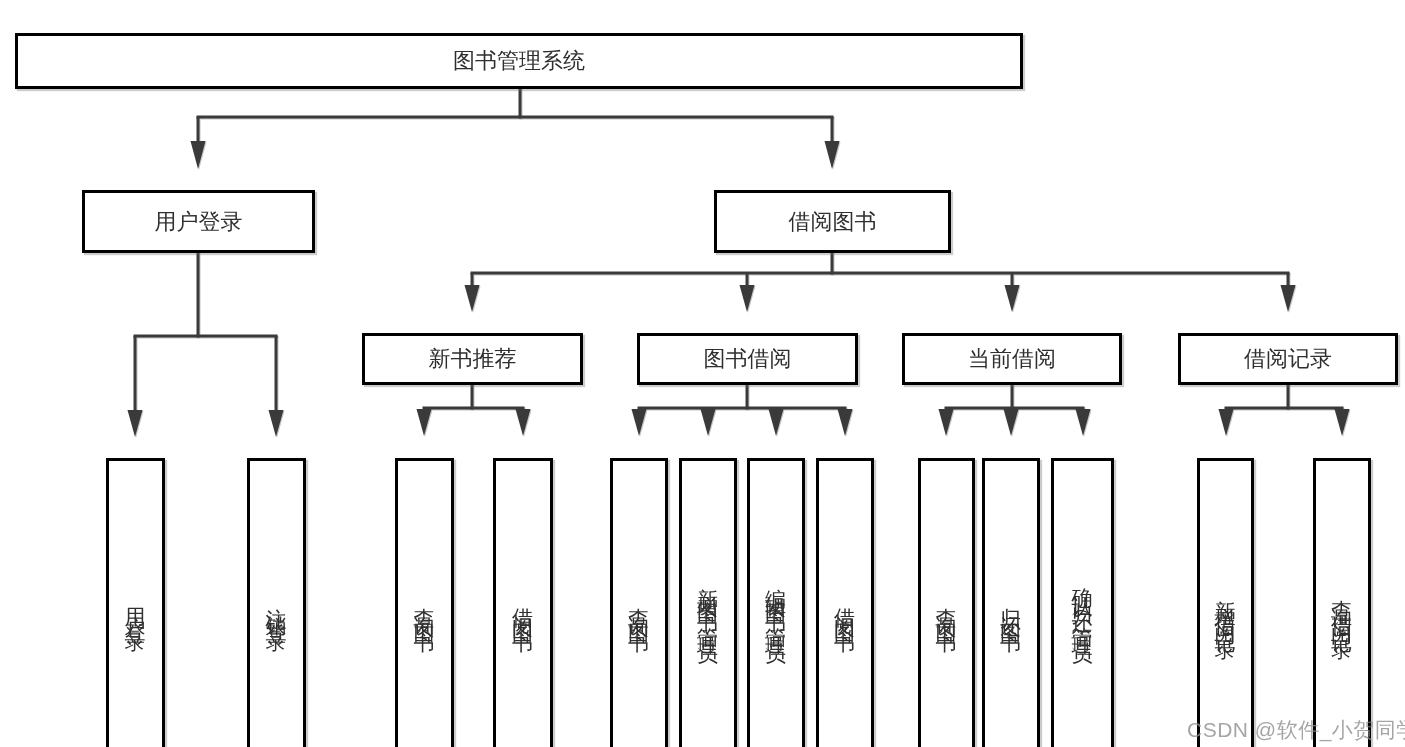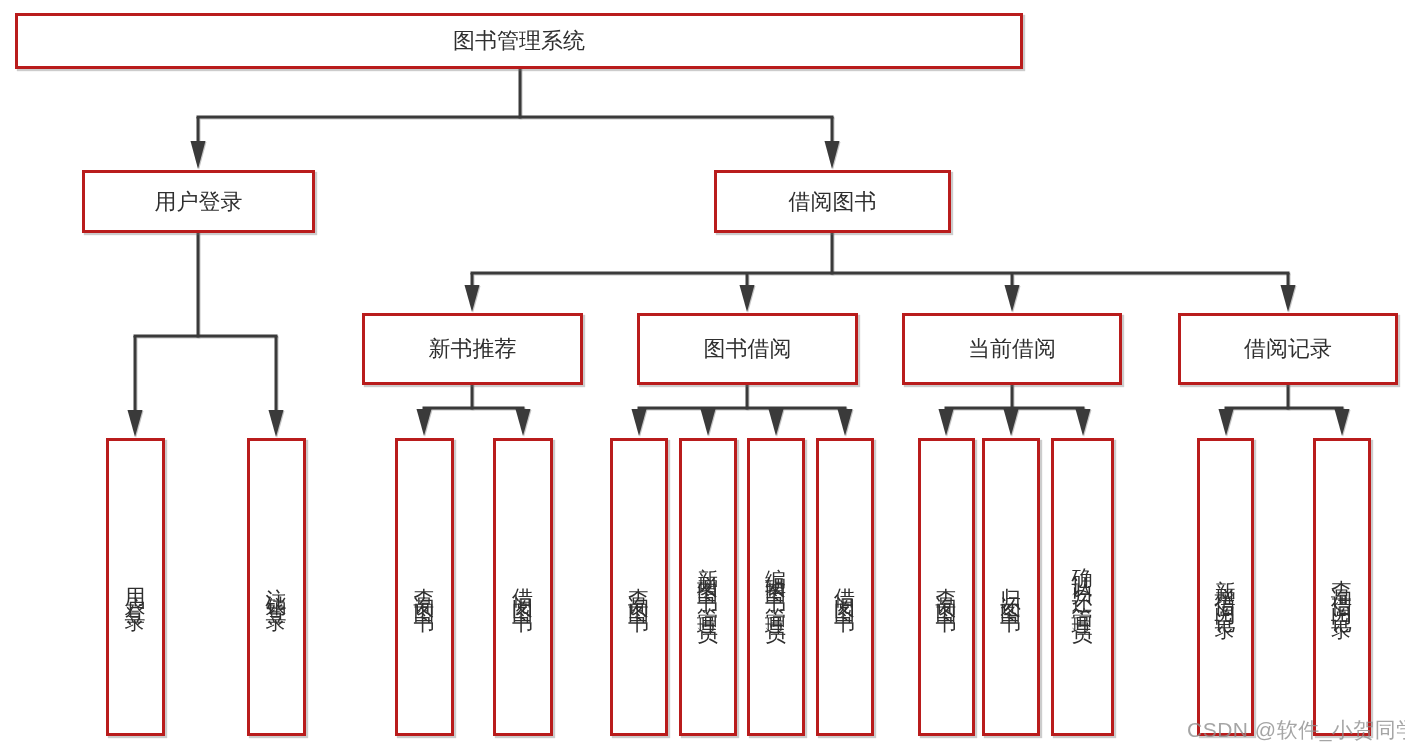--- a/index.html
+++ b/index.html
@@ -19,33 +19,34 @@
   .connectors {
     position: absolute;
     left: 0;
     top: 0;
     filter: drop-shadow(1.5px 1.5px 0.5px rgba(90,90,90,0.35));
   }
   .box {
     position: absolute;
     box-sizing: border-box;
     background: #ffffff;
-    border: 3px solid #b91c1c;
+    border: 3px solid #000000;
     box-shadow: 2px 2px 1px rgba(110,110,110,0.35);
     display: flex;
     align-items: center;
     justify-content: center;
     font-size: 22px;
     line-height: 1;
     white-space: nowrap;
+    margin-top: 20px;
   }
   .box.root   { left: 15px;  top: 13px;  width: 1008px; height: 56px; }
   .box.lvl2a  { left: 82px;  top: 170px; width: 233px;  height: 63px; }
   .box.lvl2b  { left: 714px; top: 170px; width: 237px;  height: 63px; }
-  .box.lvl3   { top: 313px; height: 72px; }
+  .box.lvl3   { top: 313px; height: 52px; }
   .box.leaf   { top: 438px; height: 298px; }
   .vtext {
     writing-mode: vertical-rl;
     text-orientation: mixed;
     font-size: 21px;
     letter-spacing: 8px;
     line-height: 1;
   }
   .watermark {
     position: absolute;

